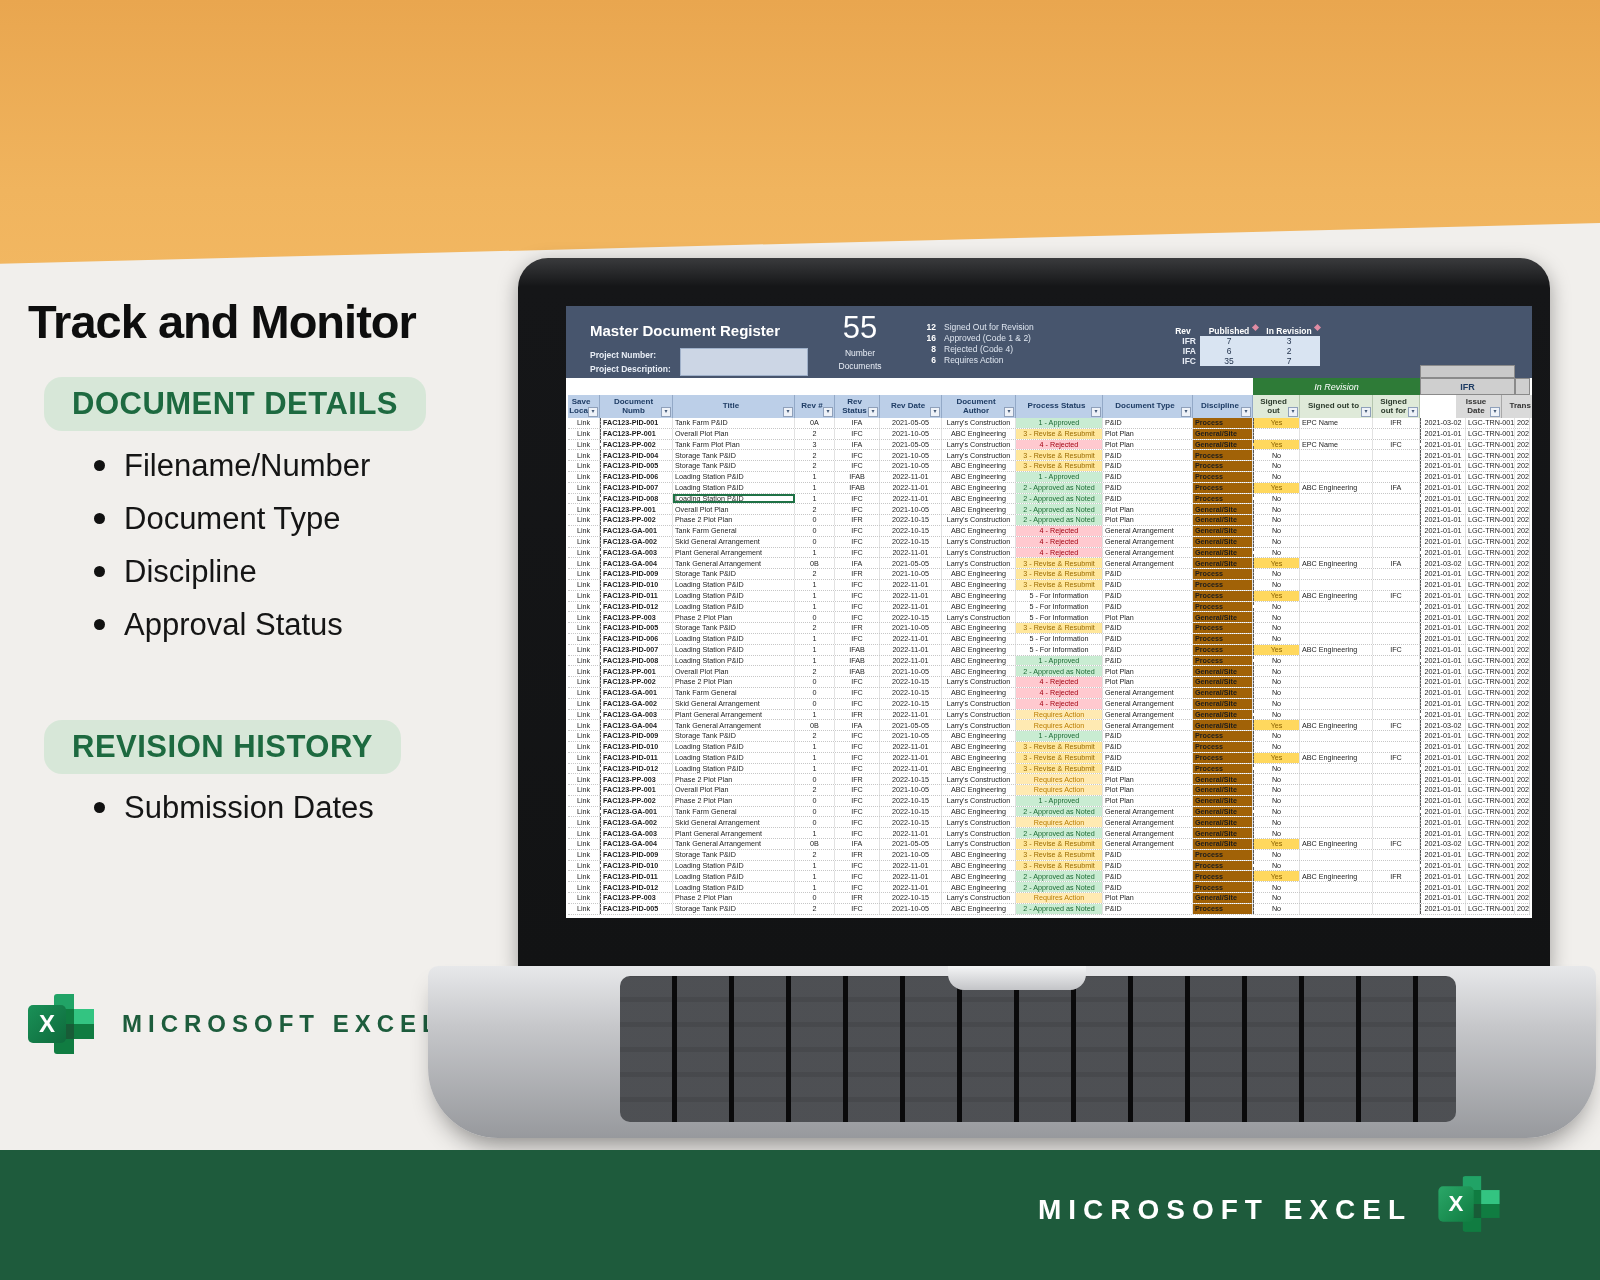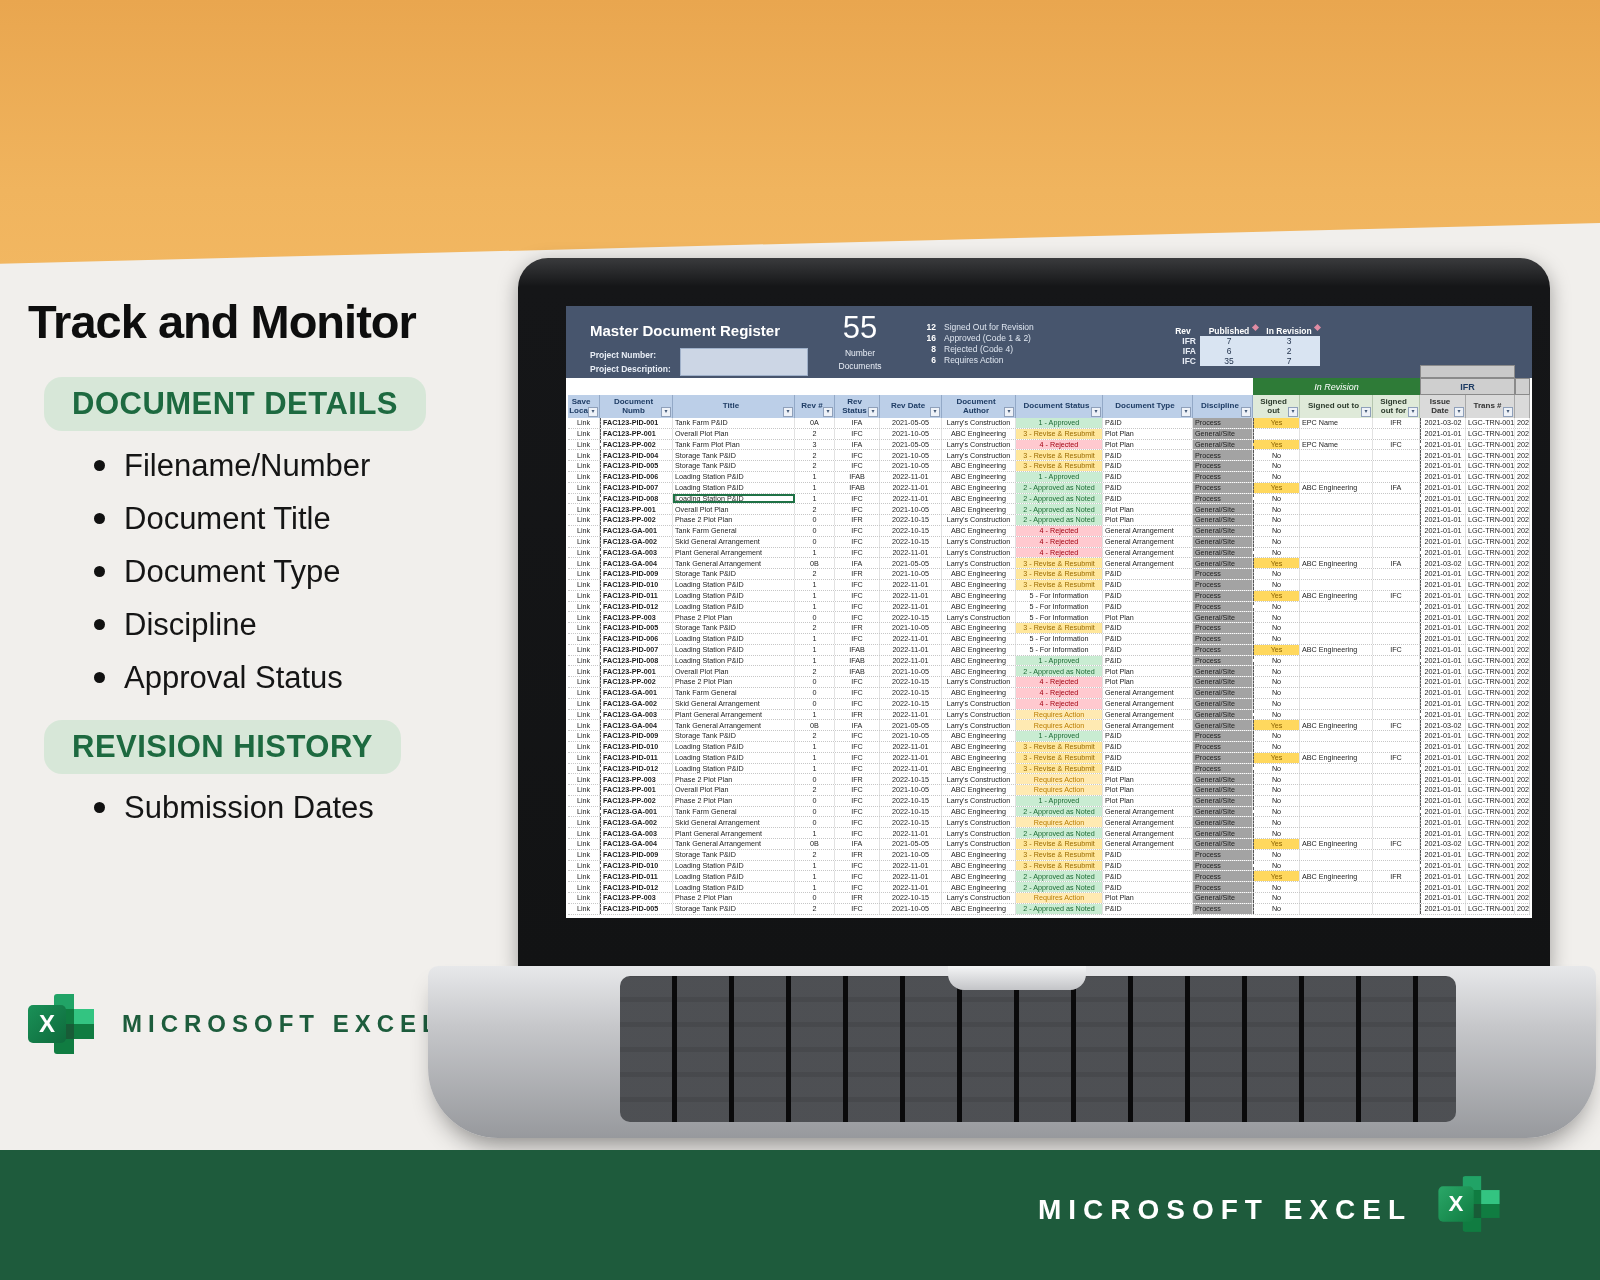--- a/index.html
+++ b/index.html
@@ -118,21 +118,21 @@
   
   #grid-body{position:absolute;left:2px;top:112px;}
   .g-row{display:flex;height:10.8px;border-bottom:1px dotted #c6c6c6;box-sizing:border-box;background:#fff;}
   .g-cell{box-sizing:border-box;border-right:1px solid #e2e2e2;font-size:7.2px;color:#1c1c1c;
     display:flex;align-items:center;padding:0 2px;white-space:nowrap;overflow:hidden;line-height:1;}
   .k-link,.k-rev,.k-status,.k-date,.k-signed,.k-signedfor,.k-issue{justify-content:center;}
   .k-author{justify-content:center;}
   .k-num{font-weight:bold;border-left:1px dashed #555;}
   .k-signed{border-left:1px dashed #555;}
   .k-issue{border-left:1px dashed #555;}
-  .k-disc{background:#a3a3a3;}
+  .k-disc{background:#a16207;font-weight:bold;}
   .st-app{background:#c9ecd2;color:#1d6b35;justify-content:center;}
   .st-rev{background:#ffe79c;color:#9a6a00;justify-content:center;}
   .st-rej{background:#ffc9cf;color:#a00010;justify-content:center;}
   .st-act{background:#ffeab2;color:#b97c00;justify-content:center;}
   .st-info{justify-content:center;}
   .signed-yes{background:#ffd85e;color:#8a6200;}
   .sel{outline:2px solid #1e7145;outline-offset:-2px;z-index:2;}
 
   
   .footer{position:absolute;left:0;top:1150px;width:1600px;height:130px;background:#1e5b3c;z-index:5;}
@@ -149,21 +149,20 @@
 <div class="banner"></div>
 <div class="banner-line1">MASTER DOCUMENT REGISTER</div>
 <div class="banner-line2">(MDR)</div>
 <div class="banner-script">Spreadsheet</div>
 
 <div class="left-panel">
   <div class="lp-heading">Track and Monitor</div>
   <div class="pill pill-1">DOCUMENT DETAILS</div>
   <ul class="bullets bullets-1">
     <li>Filename/Number</li>
-    <li>Document Title</li>
     <li>Document Type</li>
     <li>Discipline</li>
     <li>Approval Status</li>
   </ul>
   <div class="pill pill-2">REVISION HISTORY</div>
   <ul class="bullets bullets-2">
     <li>Submission Dates</li>
   </ul>
   <div class="lp-brand">
     <div class="xl-icon">
@@ -268,21 +267,21 @@
       </div>
       <div class="col-h g-blue" style="width: 62px;">
         <span>Rev Date</span>
         <span class="filt">▾</span>
       </div>
       <div class="col-h g-blue" style="width: 74px;">
         <span>Document Author</span>
         <span class="filt">▾</span>
       </div>
       <div class="col-h g-blue" style="width: 87px;">
-        <span>Document Status</span>
+        <span>Process Status</span>
         <span class="filt">▾</span>
       </div>
       <div class="col-h g-blue" style="width: 90px;">
         <span>Document Type</span>
         <span class="filt">▾</span>
       </div>
       <div class="col-h g-blue" style="width: 60px;">
         <span>Discipline</span>
         <span class="filt">▾</span>
       </div>
@@ -291,21 +290,21 @@
         <span class="filt">▾</span>
       </div>
       <div class="col-h g-green" style="width: 73px;">
         <span>Signed out to</span>
         <span class="filt">▾</span>
       </div>
       <div class="col-h g-green" style="width: 47px;">
         <span>Signed out for</span>
         <span class="filt">▾</span>
       </div>
-      <div class="col-h g-gray" style="width: 46px;">
+      <div class="col-h g-gray" style="width: 46px; margin-left: 36px;">
         <span>Issue Date</span>
         <span class="filt">▾</span>
       </div>
       <div class="col-h g-gray" style="width: 49px;">
         <span>Trans #</span>
         <span class="filt">▾</span>
       </div>
       <div class="col-h g-gray" style="width: 15px;">
         <span></span>
       </div>

